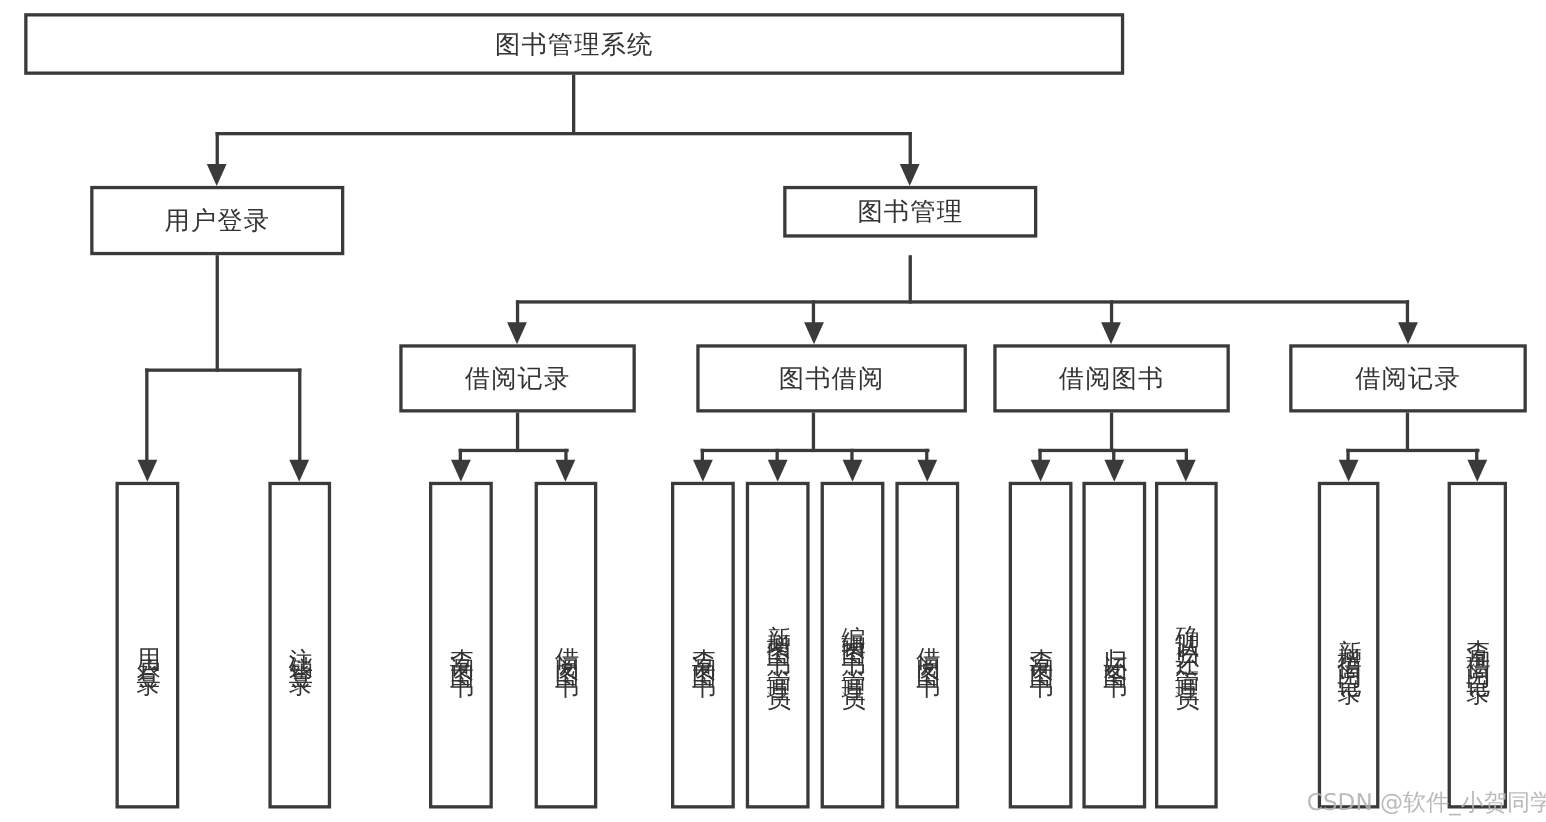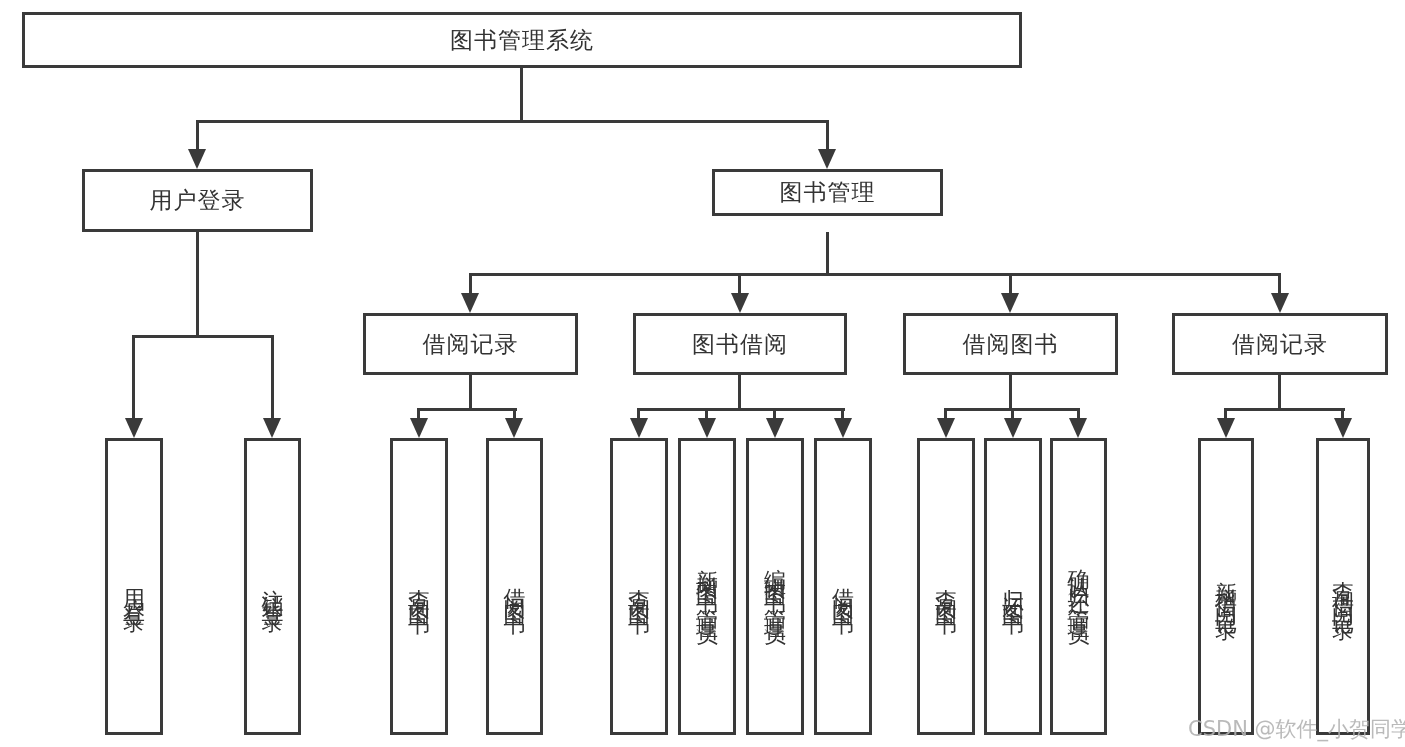--- a/index.html
+++ b/index.html
@@ -76,21 +76,21 @@
   <i class="ln" style="left:1009px;top:273px;width:3px;height:24px"></i>
   <i class="ln" style="left:1278px;top:273px;width:3px;height:24px"></i>
   <i class="ar" style="left:461px;top:293px"></i>
   <i class="ar" style="left:731px;top:293px"></i>
   <i class="ar" style="left:1001px;top:293px"></i>
   <i class="ar" style="left:1271px;top:293px"></i>
 
   <div class="node h" style="left:363px;top:313px;width:215px;height:62px">
     <span>借阅记录</span>
   </div>
-  <div class="node h" style="left:633px;top:313px;width:214px;height:62px">
+  <div class="node h" style="left:633px;top:313px;width:246px;height:62px">
     <span>图书借阅</span>
   </div>
   <div class="node h" style="left:903px;top:313px;width:215px;height:62px">
     <span>借阅图书</span>
   </div>
   <div class="node h" style="left:1172px;top:313px;width:216px;height:62px">
     <span>借阅记录</span>
   </div>
 
   <i class="ln" style="left:469px;top:375px;width:3px;height:36px"></i>

